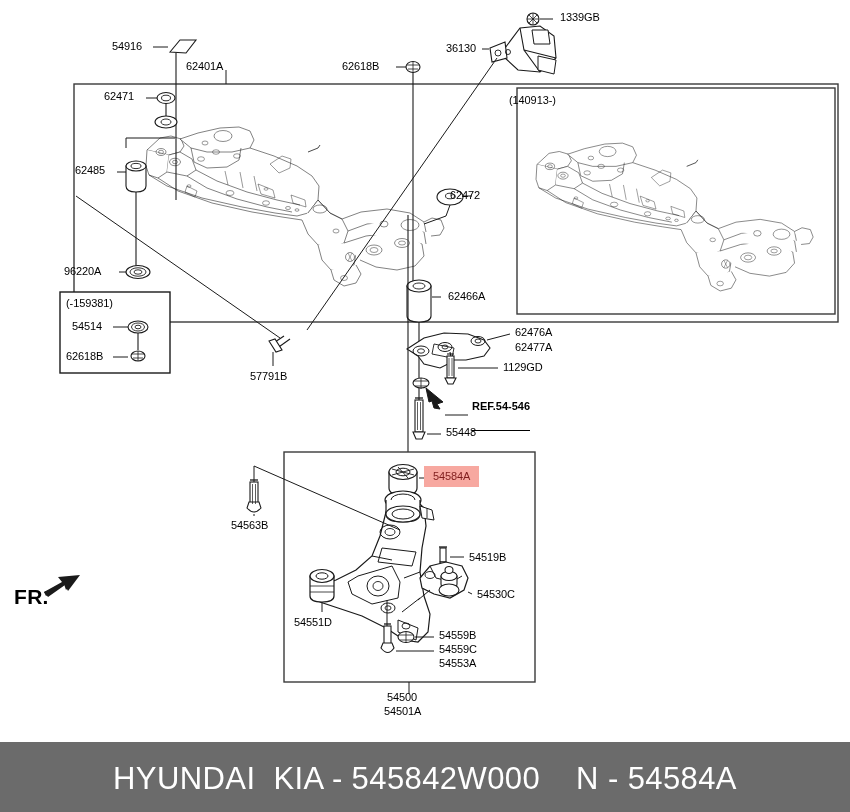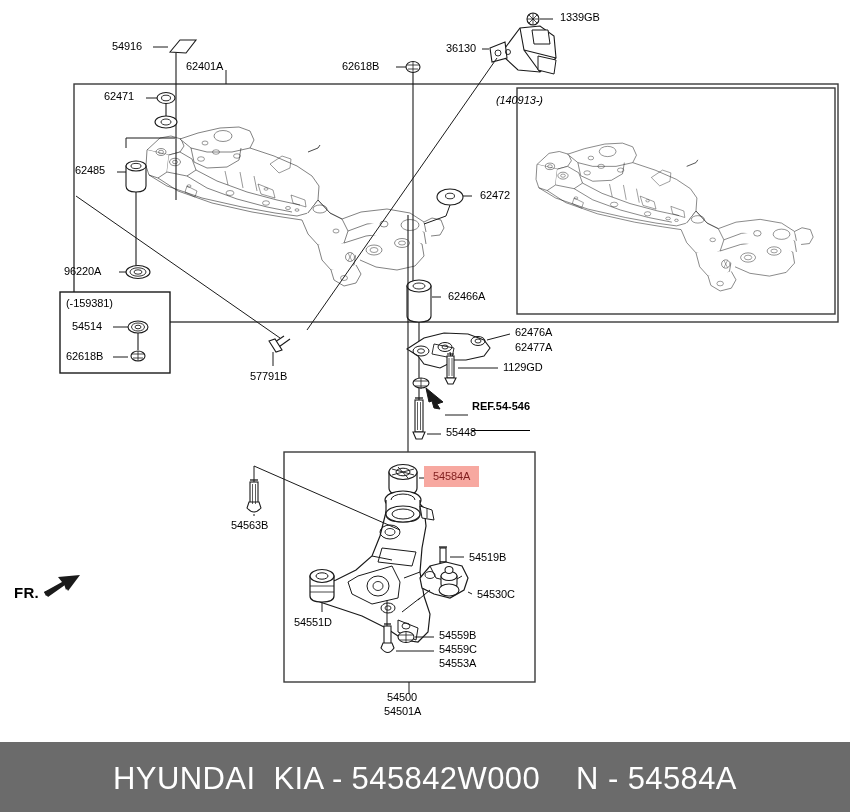--- a/index.html
+++ b/index.html
@@ -35,21 +35,21 @@
     color: #7f1d1d;
     padding: 4px 9px 5px 9px;
   }
   .lbl-ref {
     font-weight: bold;
     border-bottom: 1.6px solid #000;
     padding-bottom: 18px;
     letter-spacing: 0px;
   }
   .lbl-fr {
-    font-size: 15px;
+    font-size: 21px;
     font-weight: bold;
     letter-spacing: 0.3px;
   }
   #footer {
     position: absolute;
     left: 0;
     top: 742px;
     width: 850px;
     height: 74px;
     background: #6b6b6b;
@@ -389,24 +389,24 @@
   </svg>
 
   <div class="lbl" style="left:112px; top:40px;">54916</div>
   <div class="lbl" style="left:186px; top:60px;">62401A</div>
   <div class="lbl" style="left:104px; top:90px;">62471</div>
   <div class="lbl" style="left:75px;  top:164px;">62485</div>
   <div class="lbl" style="left:64px;  top:265px;">96220A</div>
   <div class="lbl" style="left:342px; top:60px;">62618B</div>
   <div class="lbl" style="left:560px; top:11px;">1339GB</div>
   <div class="lbl" style="left:446px; top:42px;">36130</div>
-  <div class="lbl" style="left:480px; top:189px;text-align:center;">62472</div>
+  <div class="lbl" style="left:450px; top:189px;text-align:center;">62472</div>
   <div class="lbl" style="left:448px; top:290px;">62466A</div>
 
-  <div class="lbl" style="left:496px; top:94px;font-style:italic;">(140913-)</div>
+  <div class="lbl" style="left:509px; top:94px;">(140913-)</div>
   <div class="lbl" style="left:66px; top:297px;">(-159381)</div>
 
   <div class="lbl" style="left:72px; top:320px;">54514</div>
   <div class="lbl" style="left:66px; top:350px;">62618B</div>
 
   <div class="lbl" style="left:250px; top:370px;">57791B</div>
   <div class="lbl" style="left:515px; top:326px;">62476A</div>
   <div class="lbl" style="left:515px; top:341px;">62477A</div>
   <div class="lbl" style="left:503px; top:361px;text-align:center;">1129GD</div>
   <div class="lbl lbl-ref" style="left:472px; top:400px;">REF.54-546</div>

